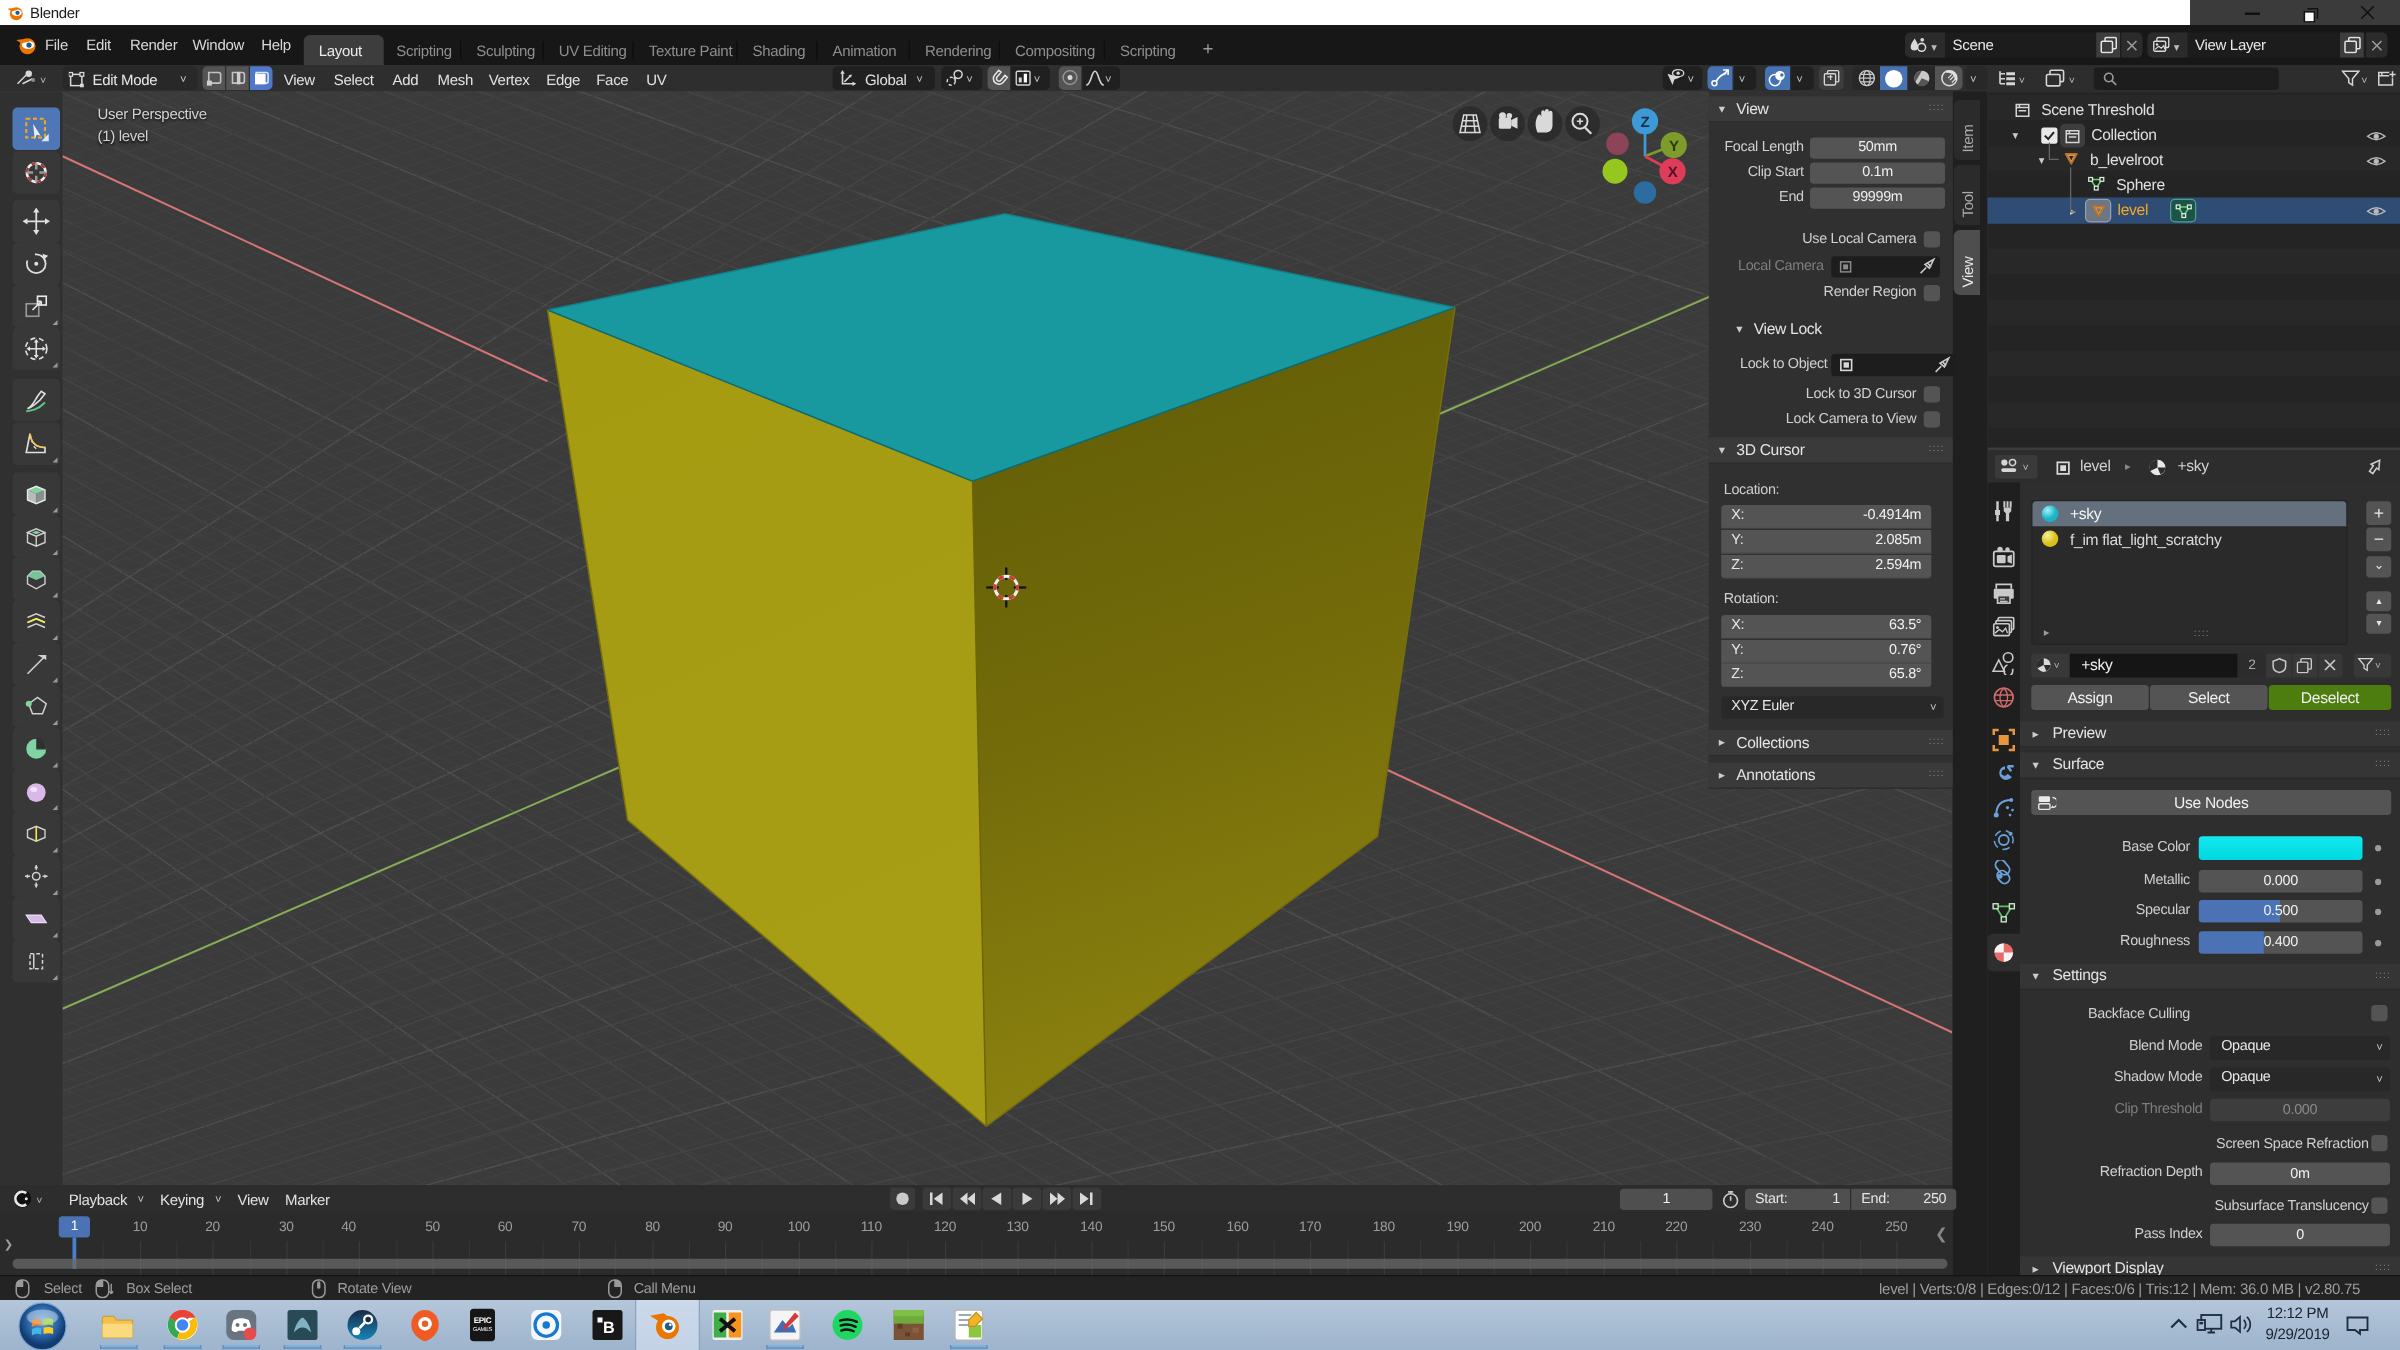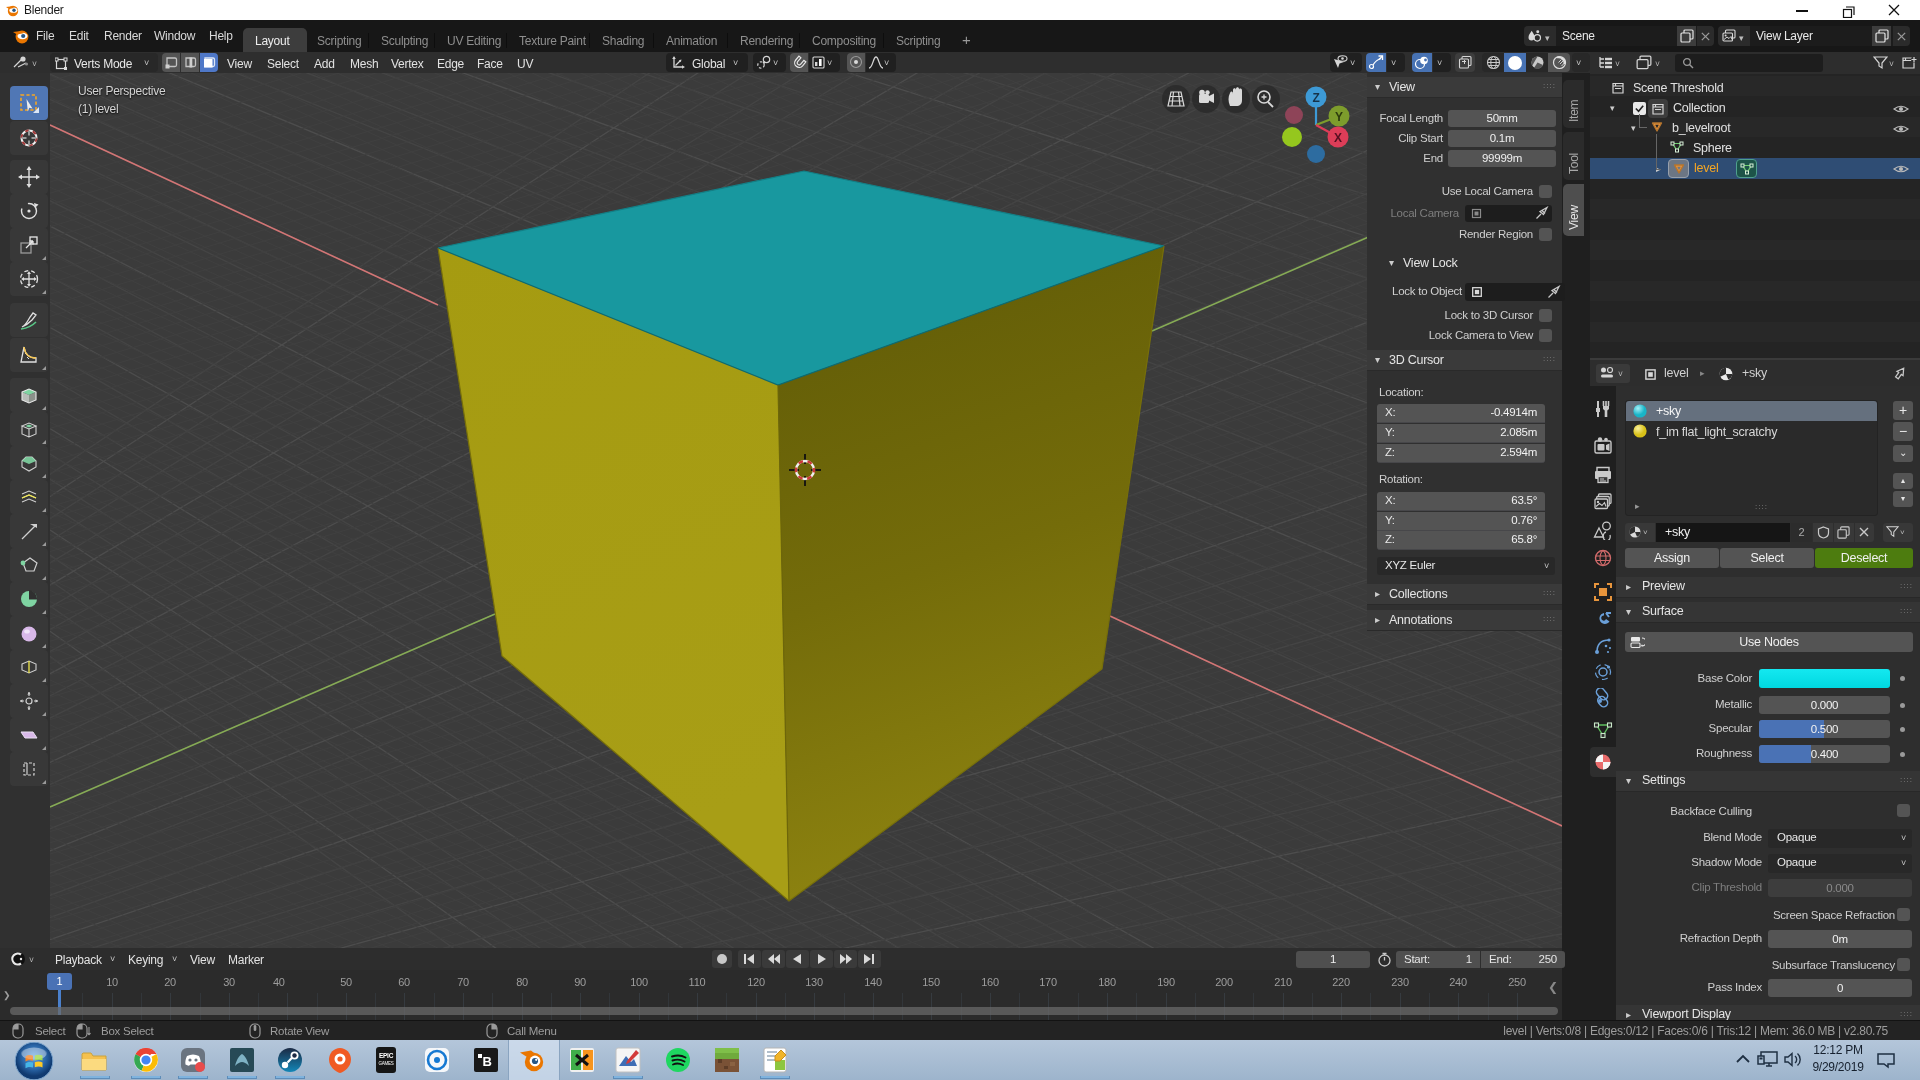--- a/index.html
+++ b/index.html
@@ -3,21 +3,21 @@
 <style>
 html,body{margin:0;padding:0;width:1920px;height:1080px;overflow:hidden;background:#3b3b3b;
  font-family:"Liberation Sans",sans-serif;-webkit-font-smoothing:antialiased;letter-spacing:-0.25px;}
 *{box-sizing:border-box;}
 .abs{position:absolute;}
 .txt{position:absolute;white-space:nowrap;}
 </style></head>
 <body>
 <div class="abs" style="left:0;top:0;width:1920px;height:1080px;">
 
-<div class="abs" style="left:0;top:0;width:1920px;height:20px;background:#ffffff;">
+<div class="abs" style="left:0;top:0;width:1752px;height:20px;background:#ffffff;">
  <svg class="abs" style="left:5px;top:3px" width="14" height="14" viewBox="0 0 14 14">
   <circle cx="8" cy="8" r="5.2" fill="#ea7600"></circle>
   <ellipse cx="8.4" cy="7.2" rx="4" ry="2.6" fill="#fff"></ellipse>
   <circle cx="9" cy="7.2" r="1.7" fill="#265787"></circle>
   <path d="M1 4 L7 3.2 L9 5 L4 6 Z" fill="#ea7600"></path>
  </svg>
  <div class="txt" style="left:24px;top:3px;font-size:12px;color:#1a1a1a;">Blender</div>
  <div class="abs" style="left:1796px;top:10px;width:12px;height:1.5px;background:#111;"></div>
  <svg class="abs" style="left:1842px;top:4px" width="14" height="14" viewBox="0 0 14 14">
   <path d="M4 3 L12 3 L12 11" fill="none" stroke="#111" stroke-width="1.2"></path>
@@ -109,21 +109,21 @@
         <circle cx="14.5" cy="9" r="1.6" fill="#8a8a8a"></circle>
 </svg>
 <div class="txt" style="left:32px;top:7px;font-size:8.5px;color:#bbb;">˅</div>
 <div class="abs" style="left:50px;top:1px;width:108px;height:19px;background:#282828;border-radius:4px;">
  <svg class="abs" style="left:5px;top:2.5px" width="14" height="14" viewBox="0 0 14 14">
   <rect x="1.5" y="3.5" width="9" height="9" fill="none" stroke="#d9d9d9" stroke-width="1.2"></rect>
   <rect x="0" y="2" width="3" height="3" fill="#2b2b2b" stroke="#d9d9d9" stroke-width="1"></rect>
   <rect x="9" y="2" width="3" height="3" fill="#2b2b2b" stroke="#d9d9d9" stroke-width="1"></rect>
   <rect x="9" y="11" width="3" height="3" fill="#d9d9d9"></rect>
  </svg>
- <div class="txt" style="left:24px;top:4px;font-size:12px;color:#e8e8e8;">Verts Mode</div>
+ <div class="txt" style="left:24px;top:4px;font-size:12px;color:#e8e8e8;">Edit Mode</div>
  <div class="txt" style="left:94px;top:5px;font-size:9px;color:#ccc;">˅</div>
 </div>
 <div class="abs" style="left:162px;top:1px;width:18px;height:19px;background:#545454;border-radius:4px 0 0 4px;"></div>
 <div class="abs" style="left:181px;top:1px;width:18px;height:19px;background:#545454;border-radius:0;"></div>
 <div class="abs" style="left:200px;top:1px;width:18px;height:19px;background:#4f78c8;border-radius:0 4px 4px 0;"></div>
 <svg class="abs" style="left:164px;top:3px" width="15" height="15" viewBox="0 0 15 15">
  <path d="M5 3 L11 3 Q12.5 3 12.5 4.5 L12.5 10 Q12.5 11.5 11 11.5 L5 11.5" fill="none" stroke="#c3c3c3" stroke-width="1.3"></path>
  <path d="M5 3 L3 3 L3 11.5 L5 11.5" fill="none" stroke="#c3c3c3" stroke-width="1.3"></path>
  <rect x="1.5" y="9.5" width="4" height="4" fill="#cfcfcf"></rect>
       </svg>

